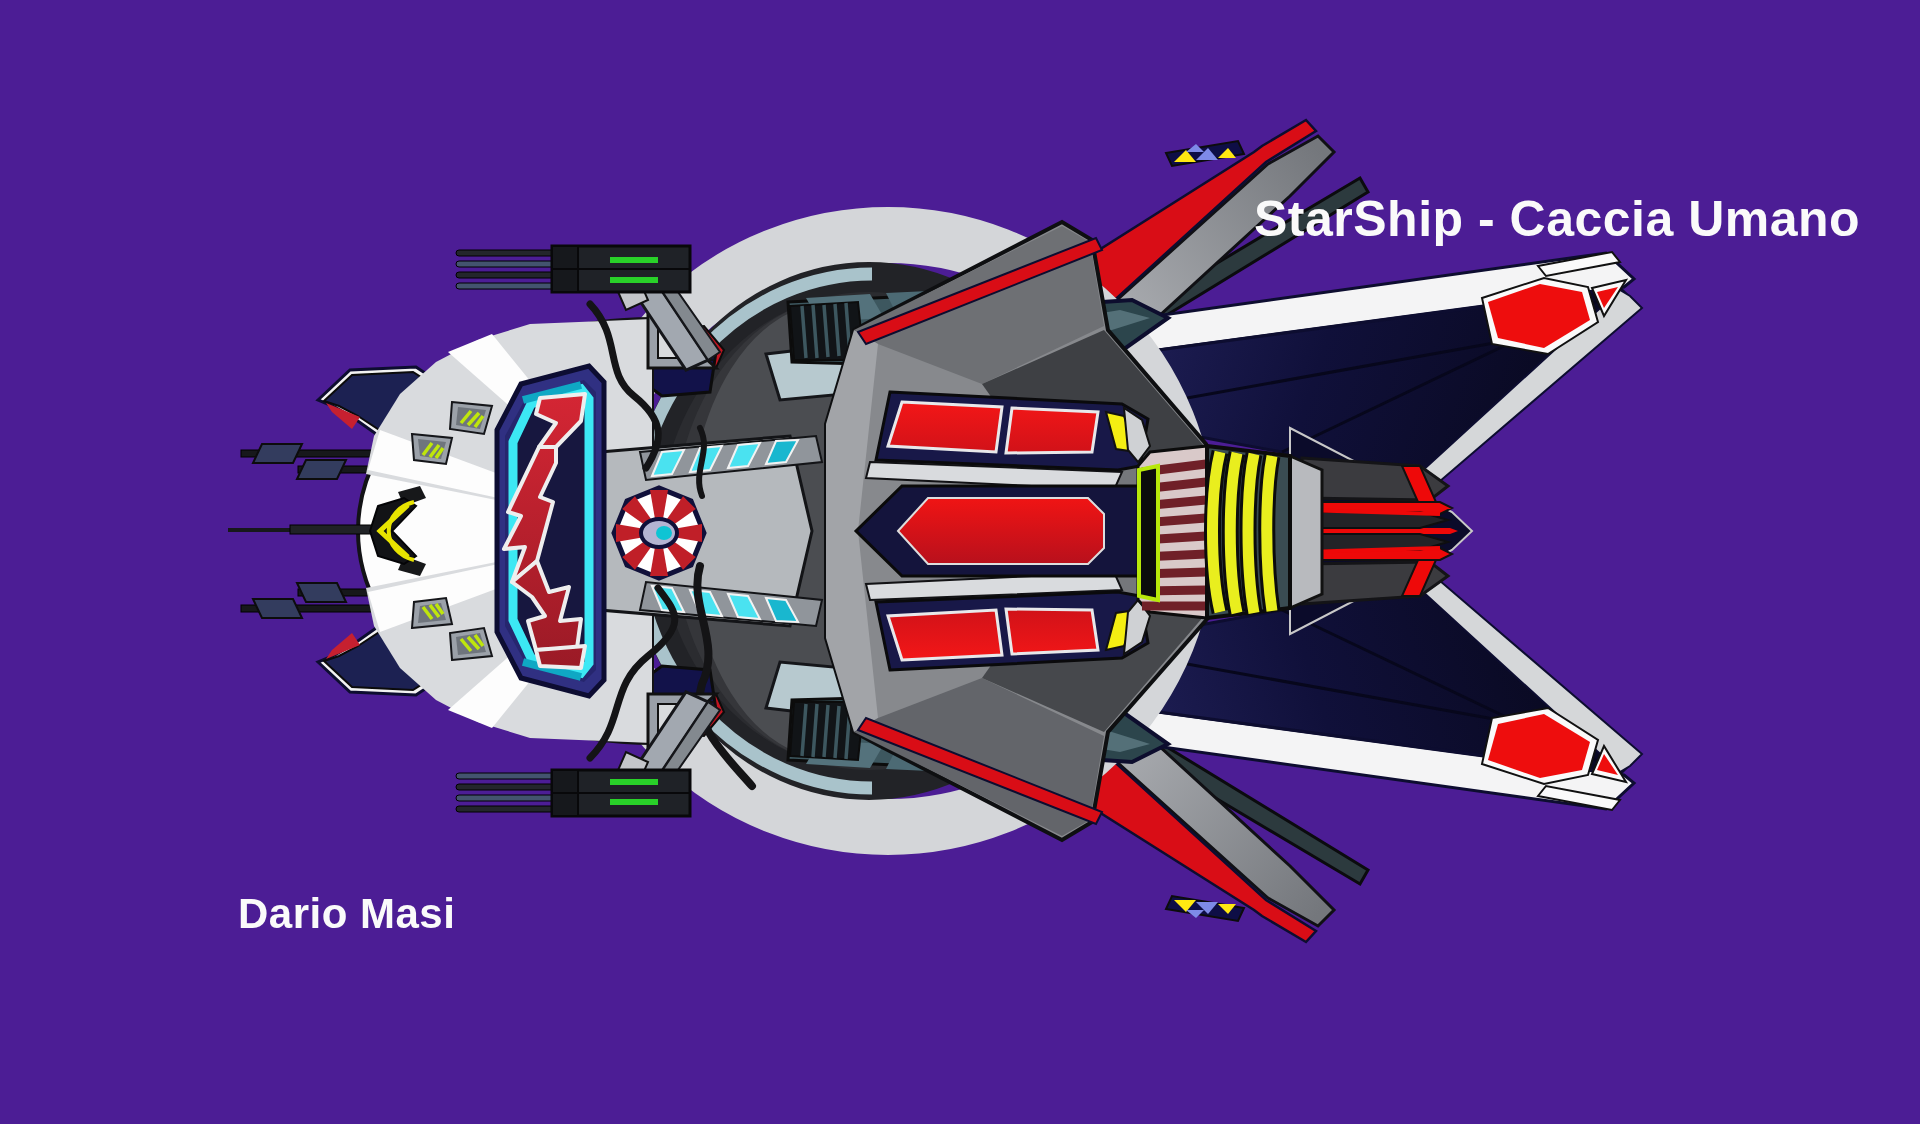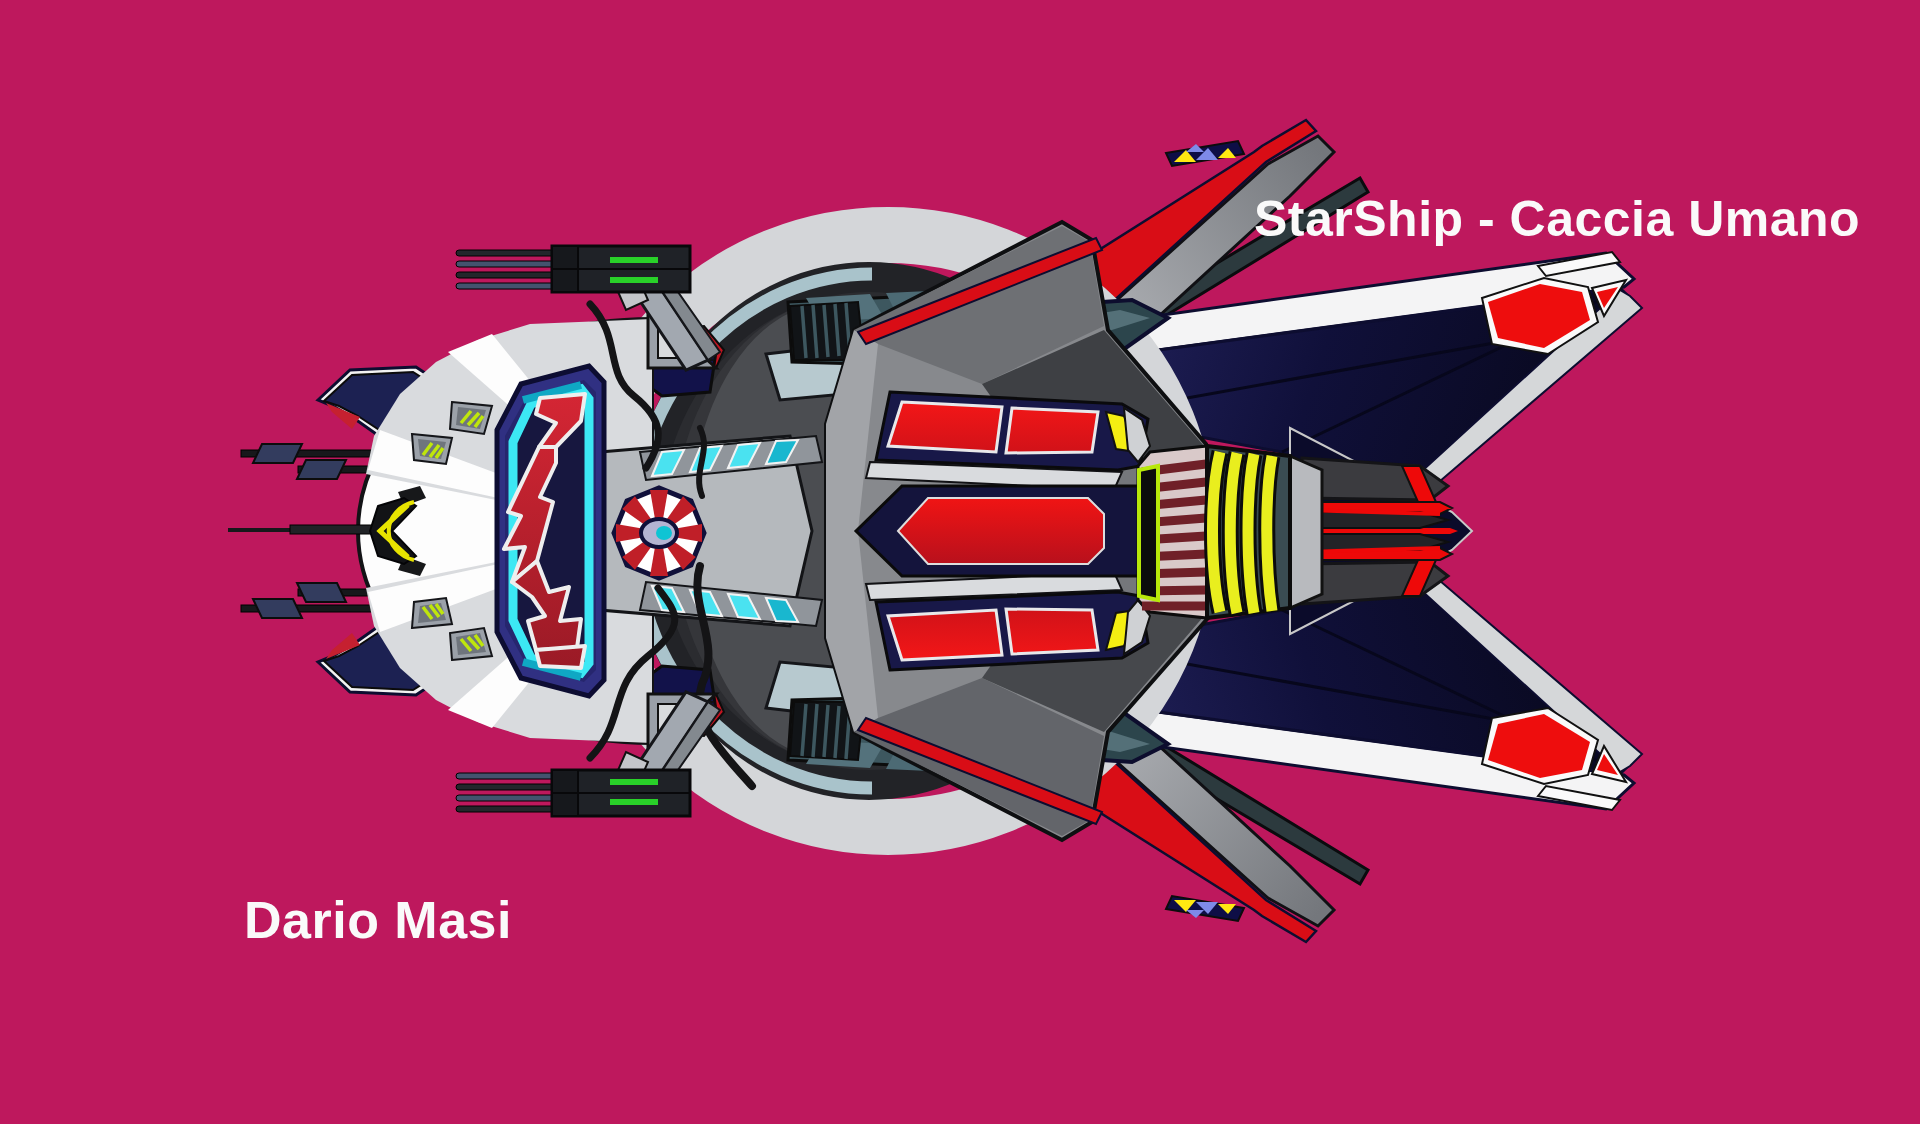--- a/index.html
+++ b/index.html
@@ -1,28 +1,28 @@
 <!DOCTYPE html>
 <html><head>
 <meta charset="utf-8">
 <style>
   html,body{margin:0;padding:0;}
   body{
     width:1920px;height:1124px;overflow:hidden;
     background:#343434;
     font-family:"Liberation Sans", sans-serif;
   }
-  .canvas{position:relative;width:1920px;height:1124px;background:#be185d;}
+  .canvas{position:relative;width:1920px;height:1124px;background:#4c1d95;}
   .canvas svg{position:absolute;left:0;top:0;}
   .caption{
     position:absolute;color:#fafafa;font-weight:bold;
     letter-spacing:0.5px;white-space:nowrap;
   }
   .caption.title{left:1254px;top:190px;font-size:50px;}
-  .caption.author{left:238px;top:890px;font-size:52px;margin-left:6px;}
+  .caption.author{left:238px;top:890px;font-size:42px;}
 </style>
 </head>
 <body>
 
 <div class="canvas">
 <svg width="1920" height="1124" viewBox="0 0 1920 1124">
   <defs>
     <linearGradient id="wingGrad" x1="1060" y1="340" x2="1500" y2="480" gradientUnits="userSpaceOnUse">
       <stop offset="0" stop-color="#23235e"></stop>
           <stop offset="0.55" stop-color="#10103a"></stop>

